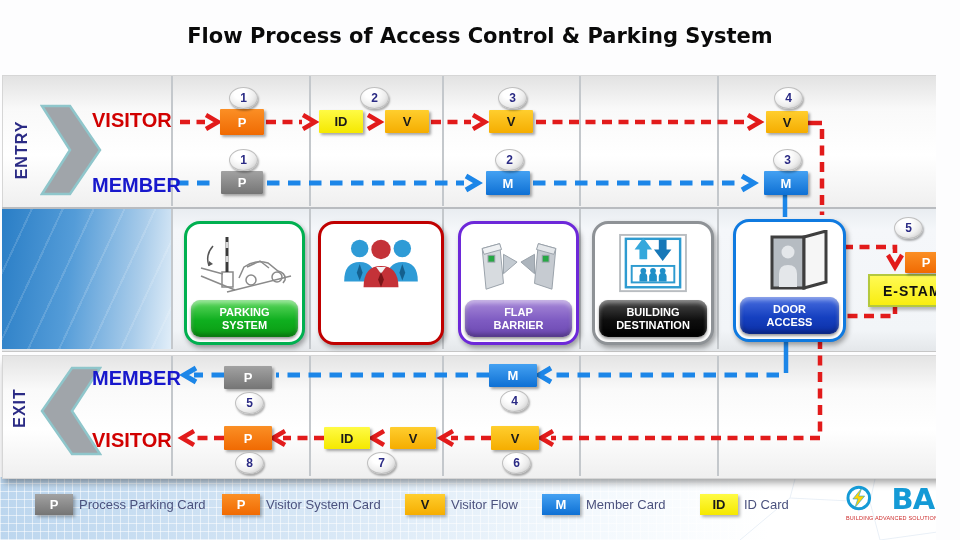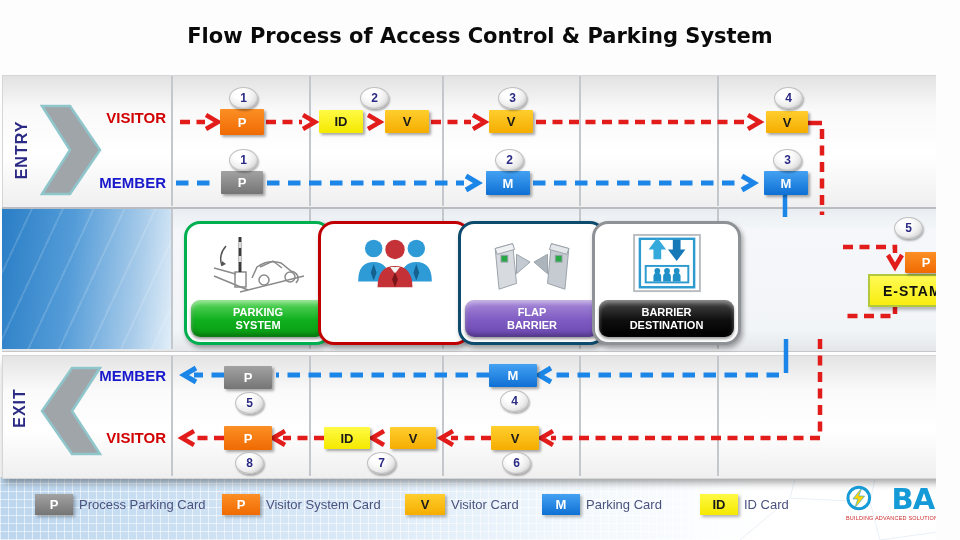--- a/index.html
+++ b/index.html
@@ -26,36 +26,36 @@
   .blue-cell{position:absolute;left:2px;top:209px;width:170px;height:140px;z-index:2;
     background:
       repeating-linear-gradient(115deg, transparent 0 26px, rgba(255,255,255,.14) 26px 28px),
       linear-gradient(96deg,#2A7EC6 0%,#549CD8 40%,#A9CCEA 78%,#E3EFF9 100%);}
   .divider{position:absolute;width:2px;background:#C4C8CC;z-index:2;}
 
   
   .chev{position:absolute;z-index:3;}
   .vlabel{position:absolute;width:100px;height:20px;text-align:center;z-index:3;
     transform:rotate(-90deg);font-weight:bold;font-size:16px;letter-spacing:1px;color:#2B2B85;}
-  .rowlabel{position:absolute;width:74px;text-align:right;font-weight:bold;font-size:15px;z-index:5;}
+  .rowlabel{position:absolute;width:74px;text-align:right;font-weight:bold;font-size:20px;z-index:5;}
   .red-t{color:#D10000;} .blue-t{color:#1818CC;}
 
   
   .flow{position:absolute;left:0;top:0;z-index:3;}
   .flow path{fill:none;}
   .rd{stroke:#E21B1B;stroke-width:4.5;stroke-dasharray:10 6.5;}
   .rs{stroke:#E21B1B;stroke-width:4.5;}
   .rc{stroke:#E21B1B;stroke-width:4.5;}
   .bd{stroke:#1C86E8;stroke-width:5;stroke-dasharray:12.5 8.5;}
   .bs{stroke:#1C86E8;stroke-width:4.5;}
   .bc{stroke:#1C86E8;stroke-width:5;}
 
   
   .sysbox{position:absolute;background:#fff;border-radius:16px;z-index:4;
-    box-shadow:2px 3px 5px rgba(0,0,0,.35);padding-left:27px;}
+    box-shadow:2px 3px 5px rgba(0,0,0,.35);}
   .sysicon{position:absolute;left:4px;right:4px;top:4px;height:72px;
     display:flex;align-items:center;justify-content:center;}
   .syslabel{position:absolute;left:4px;right:4px;bottom:5px;height:37px;border-radius:9px;
     display:flex;align-items:center;justify-content:center;text-align:center;
     color:#fff;font-weight:bold;font-size:11px;line-height:1.15;
     box-shadow:inset 0 3px 4px rgba(255,255,255,.4), inset 0 -3px 4px rgba(0,0,0,.25), 0 2px 3px rgba(0,0,0,.4);}
 
   
   .badge{position:absolute;display:flex;align-items:center;justify-content:center;
     font-weight:bold;font-size:13px;z-index:5;border-radius:1px;
@@ -224,21 +224,21 @@
         <path d="M54,50 q0,-20 16,-20 q16,0 16,20 z" fill="#2E9BD6"></path>
         <path d="M70,32 l3,9 -3,8 -3,-8 z" fill="#14608F"></path>
         <circle cx="48" cy="17" r="10" fill="#C43238"></circle>
         <path d="M30,56 q0,-22 18,-22 q18,0 18,22 z" fill="#C43238"></path>
         <path d="M43,35 l5,7 5,-7 z" fill="#F3F3F3"></path>
         <path d="M48,40 l3,8 -3,8 -3,-8 z" fill="#7A1518"></path>
       </svg>
     </div>
   </div>
 
-  <div class="sysbox" style="left:458px;top:221px;width:115px;height:118px;border:3px solid #0c4a6e">
+  <div class="sysbox" style="left:458px;top:221px;width:115px;height:118px;border:3px solid #6d28d9">
     <div class="sysicon">
       <svg width="96" height="62" viewBox="0 0 96 64">
         <g stroke="#99A1A9" stroke-width="1">
           <polygon points="10,16 28,11 32,52 14,58" fill="#D7DBDF"></polygon>
           <polygon points="10,16 28,11 30,17 12,22" fill="#EFF1F3"></polygon>
           <rect x="16" y="23" width="7" height="7" fill="#27A844"></rect>
           <polygon points="32,22 46,30 32,42" fill="#C3CAD1"></polygon>
           <polygon points="86,16 68,11 64,52 82,58" fill="#C6CBD1"></polygon>
           <polygon points="86,16 68,11 66,17 84,22" fill="#E4E7EA"></polygon>
           <rect x="72" y="23" width="7" height="7" fill="#27A844"></rect>
@@ -263,24 +263,37 @@
           <circle cx="38" cy="39" r="3"></circle>
             <path d="M34,50 v-5 q0,-4 4,-4 q4,0 4,4 v5 z"></path>
           <circle cx="48" cy="39" r="3"></circle>
             <path d="M44,50 v-5 q0,-4 4,-4 q4,0 4,4 v5 z"></path>
           <circle cx="58" cy="39" r="3"></circle>
             <path d="M54,50 v-5 q0,-4 4,-4 q4,0 4,4 v5 z"></path>
         </g>
       </svg>
     </div>
     <div class="syslabel" style="background:linear-gradient(180deg,#4A4A4A,#0E0E0E 55%,#000000)">
-      <span style="width:90px">BARRIER DESTINATION</span>
-    </div>
-  </div>
-
+      <span style="width:90px">BUILDING DESTINATION</span>
+    </div>
+  </div>
+
+  <div class="sysbox" style="left:733px;top:219px;width:107px;height:117px;border:3px solid #0F7AE0">
+    <div class="sysicon">
+      <svg width="96" height="64" viewBox="0 0 96 64">
+        <polygon points="30,7 62,7 62,58 30,58" fill="#B6BCC2" stroke="#3E3E3E" stroke-width="3"></polygon>
+        <circle cx="46" cy="22" r="6.5" fill="#E4E7EA"></circle>
+        <path d="M37,57 v-13 q0,-9 9,-9 q9,0 9,9 v13 z" fill="#E4E7EA"></path>
+        <polygon points="62,7 84,1 84,52 62,58" fill="#F6F6F6" stroke="#3E3E3E" stroke-width="3"></polygon>
+      </svg>
+    </div>
+    <div class="syslabel" style="background:linear-gradient(180deg,#4A6FE0,#1540C0 55%,#0C2FA6)">
+      <span style="width:60px">DOOR ACCESS</span>
+    </div>
+  </div>
 
   <div class="oval" style="left:894px;top:217px">5</div>
   <div class="badge b-orange" style="left:905px;top:252px;width:42px;height:21px">P</div>
   <div class="estamp">E-STAMP</div>
 
   <div class="badge b-orange" style="left:220px;top:109px;width:44px;height:26px">P</div>
   <div class="badge b-yellow" style="left:319px;top:110px;width:44px;height:23px">ID</div>
   <div class="badge b-gold" style="left:385px;top:110px;width:44px;height:23px">V</div>
   <div class="badge b-gold" style="left:489px;top:110px;width:44px;height:23px">V</div>
   <div class="badge b-gold" style="left:766px;top:111px;width:42px;height:22px">V</div>
@@ -307,23 +320,23 @@
   <div class="oval" style="left:500px;top:390px">4</div>
   <div class="oval" style="left:367px;top:452px">7</div>
   <div class="oval" style="left:502px;top:452px">6</div>
   <div class="oval" style="left:235px;top:452px">8</div>
 
   <div class="lg-badge b-gray" style="left:35px;top:494px;width:38px">P</div>
   <div class="lg-text" style="left:79px">Process Parking Card</div>
   <div class="lg-badge b-orange" style="left:222px;top:494px;width:38px">P</div>
   <div class="lg-text" style="left:266px">Visitor System Card</div>
   <div class="lg-badge b-gold" style="left:405px;top:494px;width:40px">V</div>
-  <div class="lg-text" style="left:451px">Visitor Card</div>
+  <div class="lg-text" style="left:451px">Visitor Flow</div>
   <div class="lg-badge b-blue" style="left:542px;top:494px;width:38px">M</div>
-  <div class="lg-text" style="left:586px">Parking Card</div>
+  <div class="lg-text" style="left:586px">Member Card</div>
   <div class="lg-badge b-yellow" style="left:700px;top:494px;width:38px">ID</div>
   <div class="lg-text" style="left:744px">ID Card</div>
 
   <div class="logo">
     <div class="logo-row">
       <svg width="26" height="26" viewBox="0 0 26 26">
         <circle cx="13" cy="13" r="11" fill="#fff" stroke="#149AD6" stroke-width="3"></circle>
         <polygon points="16,3 7,14 12,14 9,23 19,11 13,11" fill="#FFD400" stroke="#149AD6" stroke-width="0.6"></polygon>
       </svg>
       <span class="logo-name">BAS</span>

